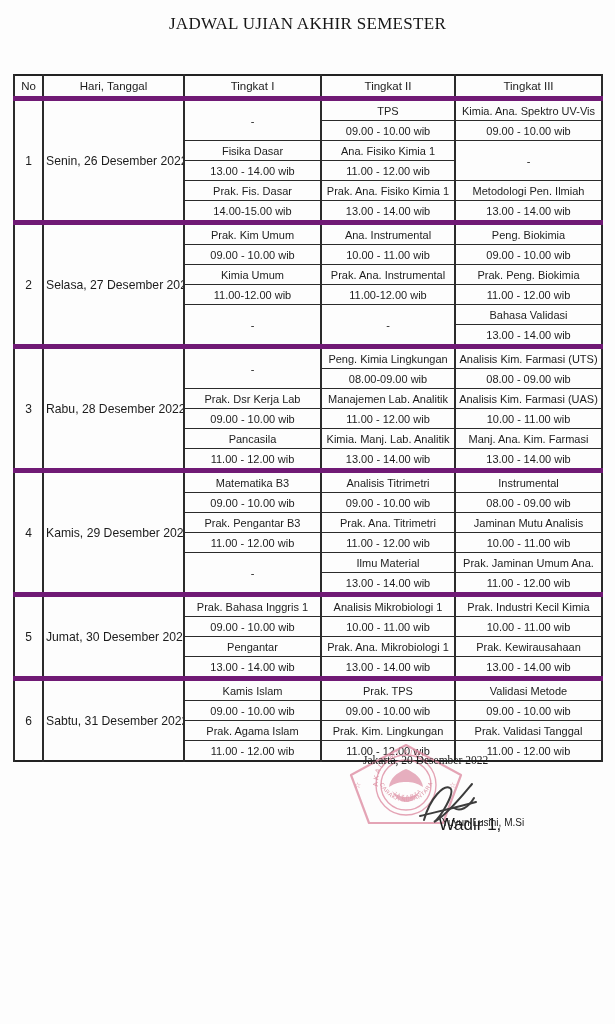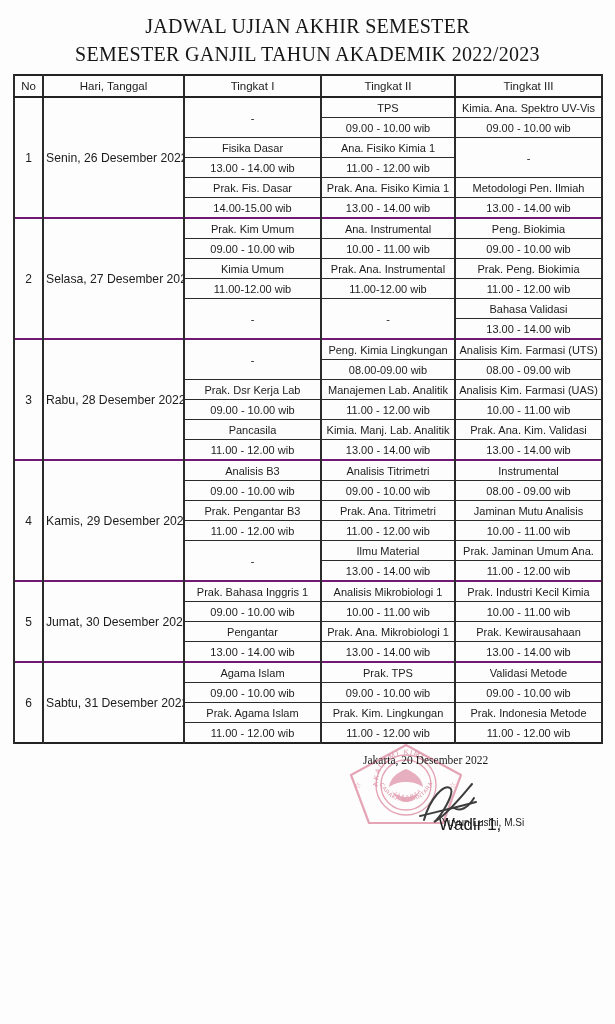--- a/index.html
+++ b/index.html
@@ -11,21 +11,21 @@
     position:relative;
     overflow:hidden;
   }
   .page{position:relative;width:615px;height:1024px;}
 
   
   .doc-title{
     margin-top:12px;
     text-align:center;
     font-family:"Liberation Serif",serif;
-    font-size:20px;
+    font-size:17px;
     line-height:1.4;
     color:#161616;
     letter-spacing:.3px;
   }
 
   
   table.schedule{
     border-collapse:collapse;
     table-layout:fixed;
     position:absolute;
@@ -45,21 +45,21 @@
   table.schedule th{
     height:20px;
     font-weight:normal;
     font-size:11.5px;
     border-bottom:2px solid #222;
   }
   
   table.schedule{border:2px solid #222;}
   table.schedule td,table.schedule th{border-left-width:2px;border-right-width:2px;}
   
-  tr.block-start td{border-top:2px solid #701a75;}
+  tr.block-start td{border-top:5px solid #701a75;}
   td.no-cell{
     text-align:right;
     padding-right:1px;
     font-size:12px;
   }
   td.date-cell{
     text-align:left;
     padding-left:4px;
     font-size:12.2px;
     white-space:nowrap;
@@ -73,21 +73,20 @@
   .stamp{position:absolute;left:16px;top:1px;opacity:.85;}
   .sig-scribble{position:absolute;left:80px;top:36px;}
 </style>
 </head>
 <body>
 
 <div class="page">
 
   <div class="doc-title">
     <div>JADWAL UJIAN AKHIR SEMESTER</div>
-    <div>SEMESTER GANJIL TAHUN AKADEMIK 2022/2023</div>
   </div>
 
   <table class="schedule">
     <colgroup>
       <col style="width:29px">
         <col style="width:141px">
         <col style="width:137px">
         <col style="width:134px">
         <col style="width:147px">
     </colgroup>
@@ -181,32 +180,32 @@
         <td>Analisis Kim. Farmasi (UAS)</td>
       </tr>
       <tr>
         <td>09.00 - 10.00 wib</td>
         <td>11.00 - 12.00 wib</td>
         <td>10.00 - 11.00 wib</td>
       </tr>
       <tr>
         <td>Pancasila</td>
         <td>Kimia. Manj. Lab. Analitik</td>
-        <td>Prak. Ana. Kim. Validasi</td>
+        <td>Manj. Ana. Kim. Farmasi</td>
       </tr>
       <tr>
         <td>11.00 - 12.00 wib</td>
         <td>13.00 - 14.00 wib</td>
         <td>13.00 - 14.00 wib</td>
       </tr>
 
       <tr class="block-start">
         <td class="no-cell" rowspan="6">4</td>
         <td class="date-cell" rowspan="6">Kamis, 29 Desember 2022</td>
-        <td>Analisis B3</td>
+        <td>Matematika B3</td>
         <td>Analisis Titrimetri</td>
         <td>Instrumental</td>
       </tr>
       <tr>
         <td>09.00 - 10.00 wib</td>
         <td>09.00 - 10.00 wib</td>
         <td>08.00 - 09.00 wib</td>
       </tr>
       <tr>
         <td>Prak. Pengantar B3</td>
@@ -247,33 +246,33 @@
       </tr>
       <tr>
         <td>13.00 - 14.00 wib</td>
         <td>13.00 - 14.00 wib</td>
         <td>13.00 - 14.00 wib</td>
       </tr>
 
       <tr class="block-start">
         <td class="no-cell" rowspan="4">6</td>
         <td class="date-cell" rowspan="4">Sabtu, 31 Desember 2022</td>
-        <td>Agama Islam</td>
+        <td>Kamis Islam</td>
         <td>Prak. TPS</td>
         <td>Validasi Metode</td>
       </tr>
       <tr>
         <td>09.00 - 10.00 wib</td>
         <td>09.00 - 10.00 wib</td>
         <td>09.00 - 10.00 wib</td>
       </tr>
       <tr>
         <td>Prak. Agama Islam</td>
         <td>Prak. Kim. Lingkungan</td>
-        <td>Prak. Indonesia Metode</td>
+        <td>Prak. Validasi Tanggal</td>
       </tr>
       <tr>
         <td>11.00 - 12.00 wib</td>
         <td>11.00 - 12.00 wib</td>
         <td>11.00 - 12.00 wib</td>
       </tr>
     </tbody>
   </table>
 
   <div class="sig-area">

